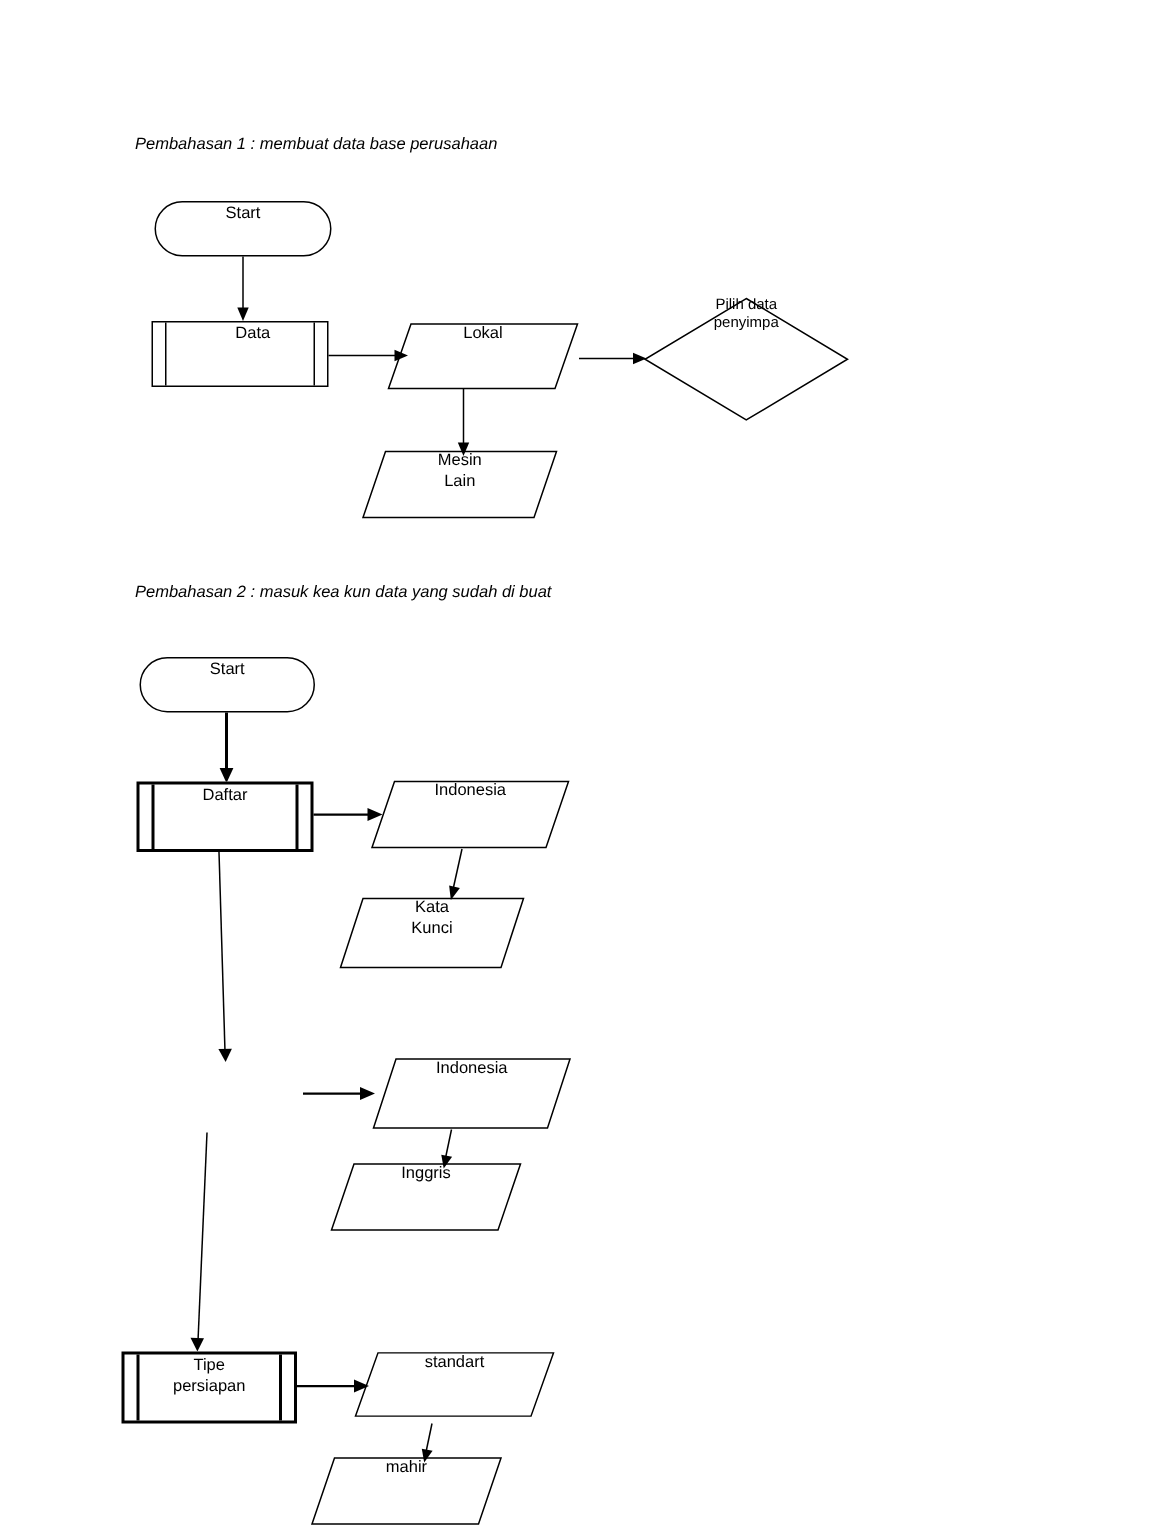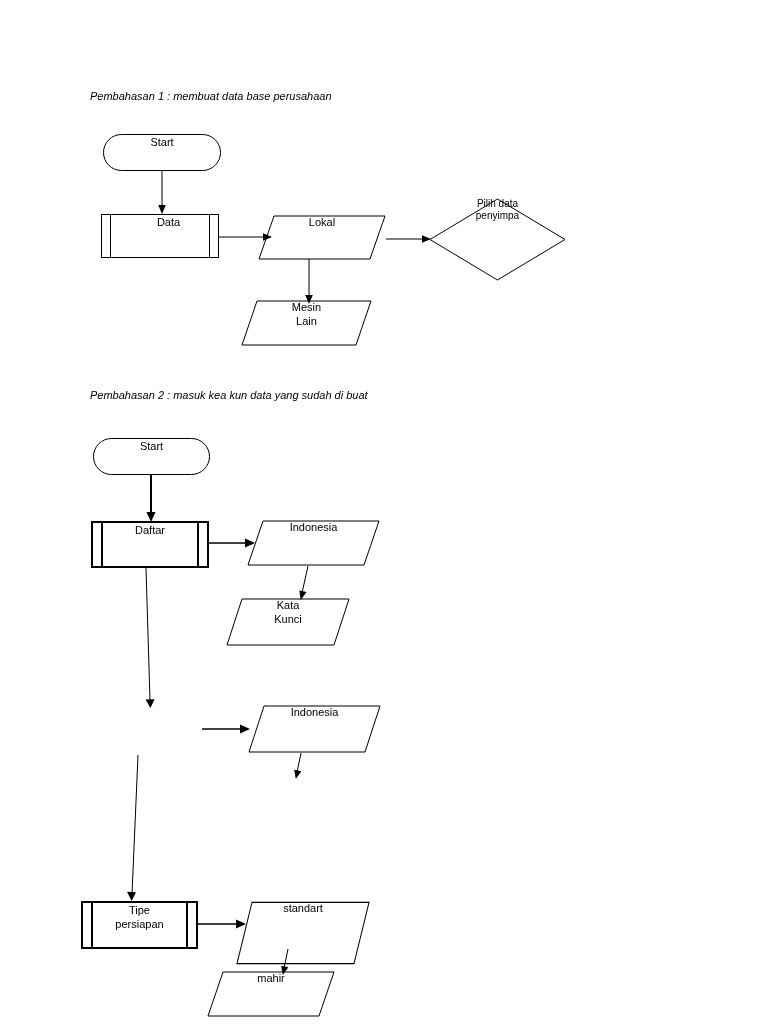--- a/index.html
+++ b/index.html
@@ -236,20 +236,26 @@
     <span class="label">Indonesia</span>
   </div>
 
   <div class="conn" style="left:291px; top:753px;">
     <svg width="22" height="28" viewBox="0 0 22 28">
       <line x1="10" y1="0" x2="6" y2="19" stroke="#000" stroke-width="1"></line>
       <polygon points="4.8,26 3.2,16.8 10.4,18.2" fill="#000"></polygon>
     </svg>
   </div>
 
+  <div class="node parallelogram" style="left:220px; top:775px; width:128px; height:46px;">
+    <svg viewBox="0 0 128 46" preserveAspectRatio="none">
+      <polygon points="16,1 127,1 112,45 1,45" fill="none" stroke="#000" stroke-width="1"></polygon>
+    </svg>
+    <span class="label">Inggris</span>
+  </div>
 
   <div class="conn" style="left:126px; top:755px;">
     <svg width="24" height="148" viewBox="0 0 24 148">
       <line x1="12" y1="0" x2="6" y2="139" stroke="#000" stroke-width="1"></line>
       <polygon points="5.6,146 1,136.8 10,137.2" fill="#000"></polygon>
     </svg>
   </div>
 
   <div class="node process thick" style="left:81px; top:901px; width:117px; height:48px;">
     <span class="bar left"></span>
@@ -258,21 +264,21 @@
 persiapan</span>
   </div>
 
   <div class="conn" style="left:198px; top:917px;">
     <svg width="50" height="16" viewBox="0 0 50 16">
       <line x1="0" y1="7" x2="40" y2="7" stroke="#000" stroke-width="1.5"></line>
       <polygon points="48,7 38,2.6 38,11.4" fill="#000"></polygon>
     </svg>
   </div>
 
-  <div class="node parallelogram" style="left:236px; top:901px; width:134px; height:64px;">
+  <div class="node parallelogram" style="left:236px; top:901px; width:134px; height:44px;">
     <svg viewBox="0 0 134 48" preserveAspectRatio="none">
       <polygon points="16,1 133,1 118,47 1,47" fill="none" stroke="#000" stroke-width="1"></polygon>
     </svg>
     <span class="label">standart</span>
   </div>
 
   <div class="conn" style="left:278px; top:949px;">
     <svg width="22" height="28" viewBox="0 0 22 28">
       <line x1="10" y1="0" x2="6" y2="19" stroke="#000" stroke-width="1"></line>
       <polygon points="4.8,26 3.2,16.8 10.4,18.2" fill="#000"></polygon>

